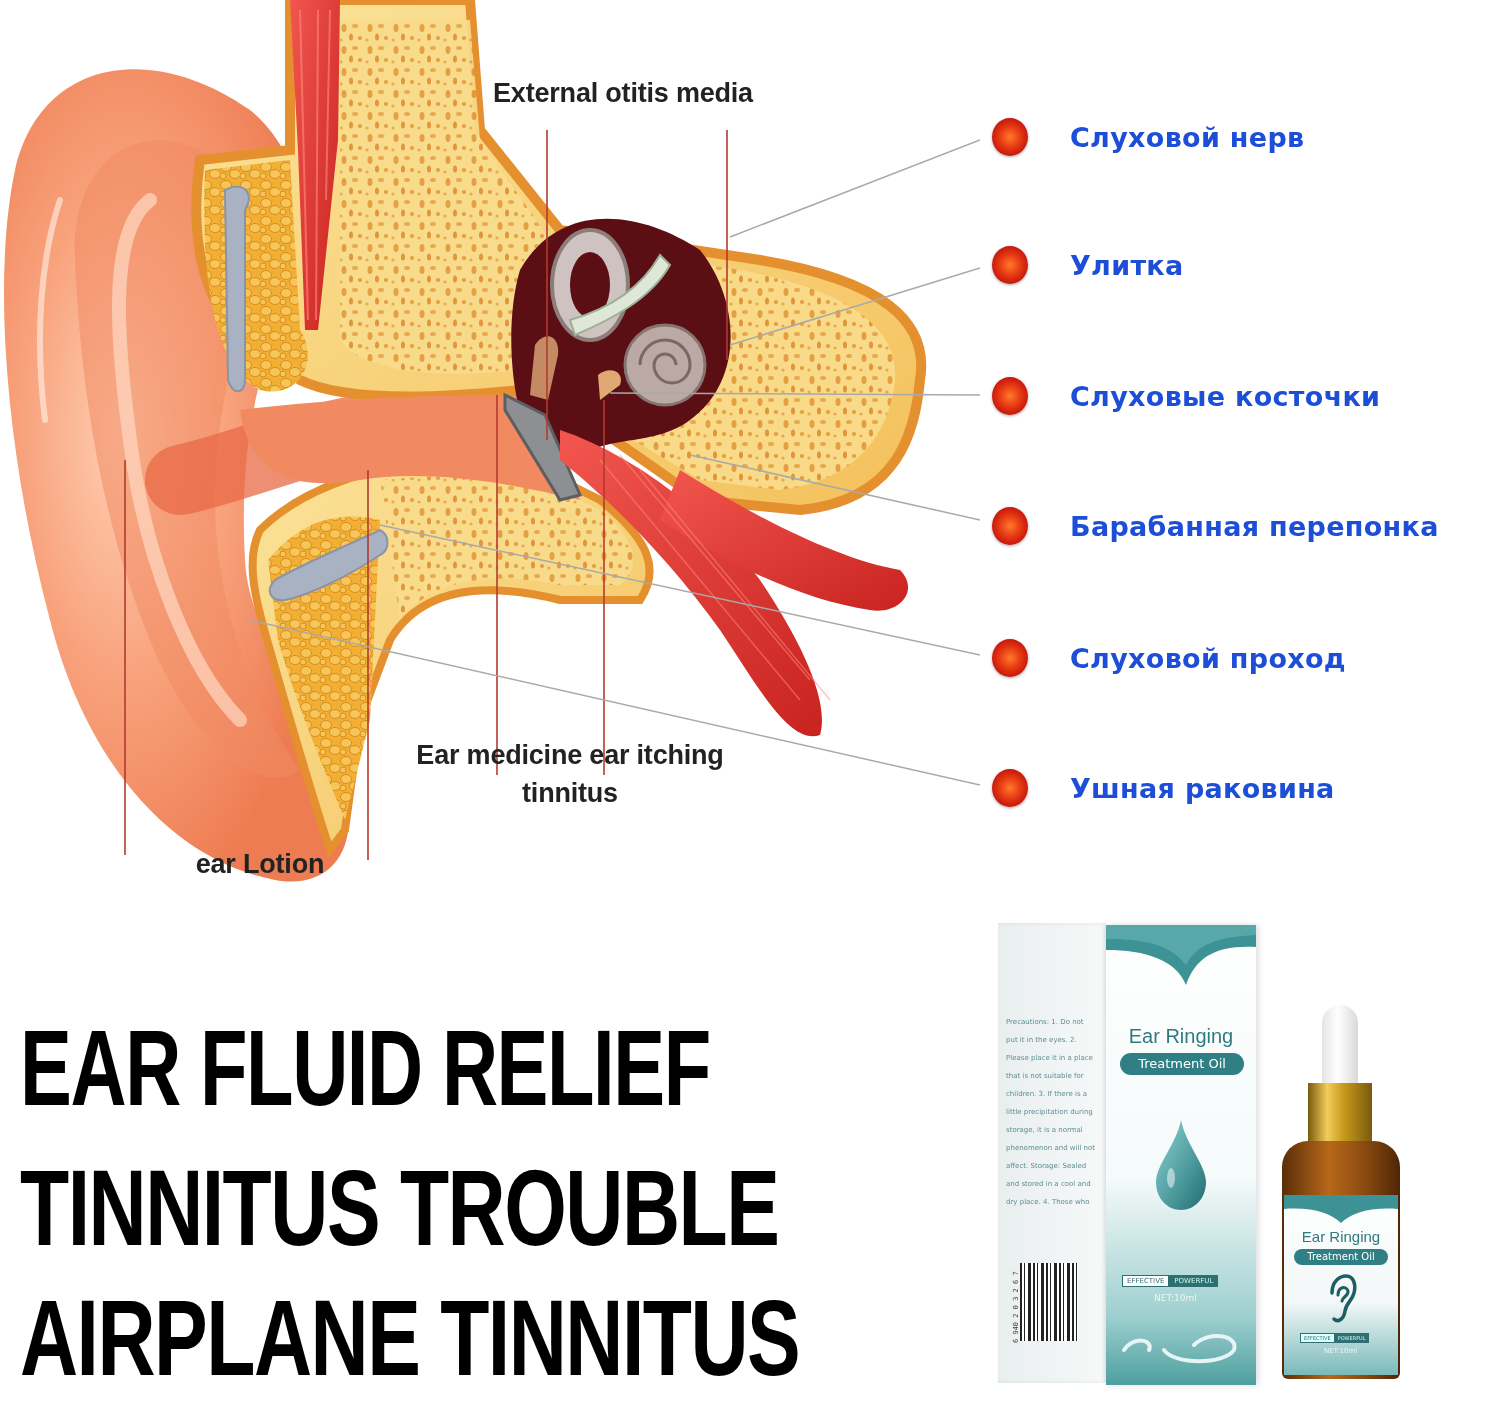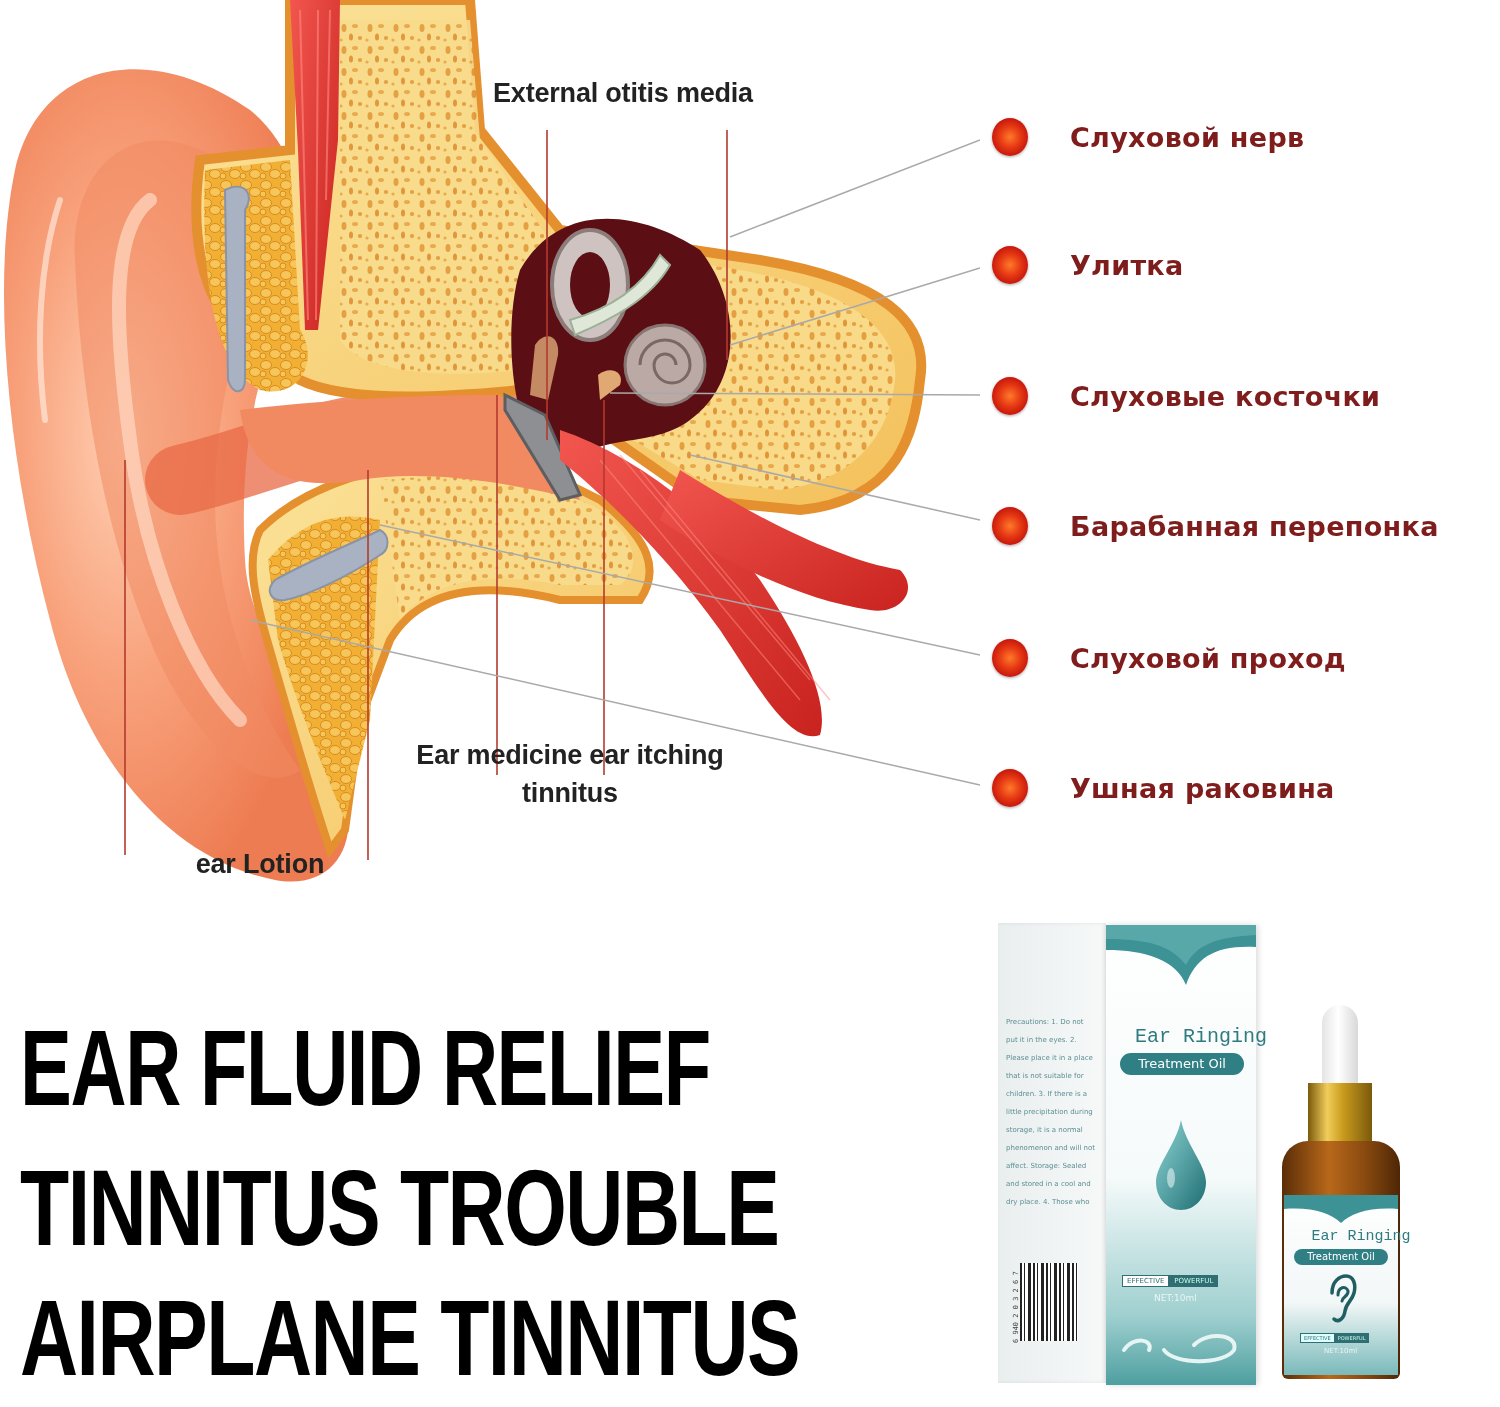--- a/index.html
+++ b/index.html
@@ -8,26 +8,26 @@
   .abs { position:absolute; }
   #ear-illustration { position:absolute; left:0; top:0; width:980px; height:900px; }
   .diagram-label { position:absolute; font-family:"Liberation Sans", sans-serif;
         font-size:27px; color:#222; font-weight:bold; text-align:center; line-height:38px;
         letter-spacing:-0.2px; }
   .legend-item { position:absolute; left:992px; height:40px; display:flex; align-items:center; }
   .bullet { width:36px; height:38px; border-radius:50%;
         background:radial-gradient(circle at 50% 50%, #ff7a2a 0%, #e63a14 40%, #c4140c 75%, #8d0a06 100%);
         box-shadow:0 1px 3px rgba(0,0,0,0.35); flex:0 0 auto; }
   .legend-text { margin-left:42px; font-family:"DejaVu Sans", sans-serif; font-weight:bold;
-        font-size:27px; color:#7f1d1d; letter-spacing:0.3px; white-space:nowrap; }
+        font-size:27px; color:#1d4ed8; letter-spacing:0.3px; white-space:nowrap; }
   .headline { position:absolute; left:20px; font-family:"Liberation Sans", sans-serif;
         font-weight:bold; font-size:108px; color:#000; line-height:110px; white-space:nowrap;
         transform-origin:left top; letter-spacing:-2px; }
   #product { position:absolute; left:990px; top:915px; width:470px; height:480px; }
-  .box-title { position:absolute; font-family:Liberation Mono, monospace; color:#2f7c80;padding-left:20px; }
+  .box-title { position:absolute; font-family:Liberation Sans, sans-serif; color:#2f7c80; }
   .box-side-text { position:absolute; font-family:"DejaVu Sans", sans-serif; font-size:7px;
         color:#5d8f93; line-height:18px; }
 </style>
 </head>
 <body>
 
 <svg id="ear-illustration" viewBox="0 0 980 900" xmlns="http://www.w3.org/2000/svg">
   <defs>
     <radialGradient id="skinG" cx="35%" cy="45%" r="60%">
       <stop offset="0" stop-color="#ffd0b4"></stop>

